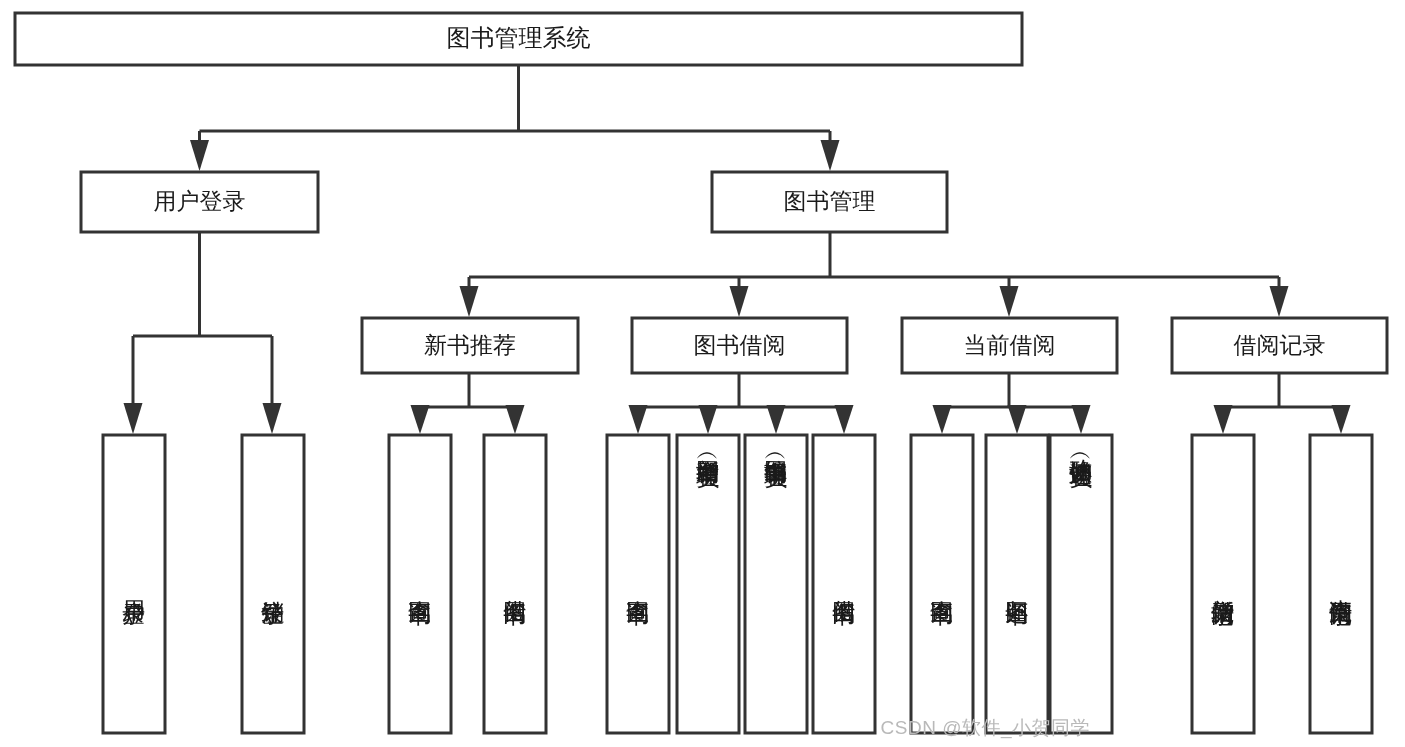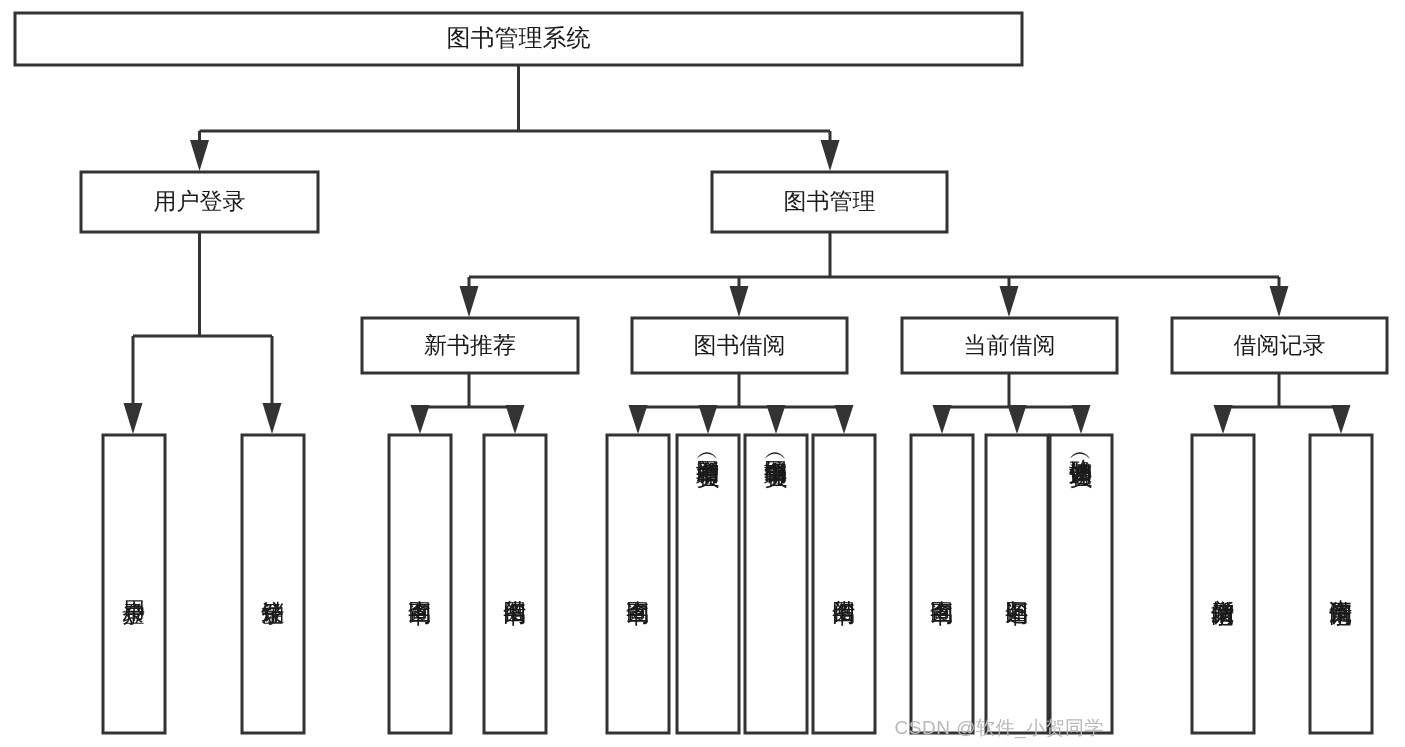--- a/index.html
+++ b/index.html
@@ -72,21 +72,21 @@
     line-height: 1.16;
     color: #1a1a1a;
     writing-mode: vertical-rl;
     text-orientation: upright;
     letter-spacing: 1px;
     white-space: nowrap;
     text-align: left;
   }
   .watermark {
     position: absolute;
-    right: 8px;
+    right: 22px;
     bottom: 6px;
     font-family: "Liberation Sans", "DejaVu Sans", sans-serif;
     font-size: 19px;
     color: #b9b9b9;
     letter-spacing: 0.5px;
     user-select: none;
     white-space: nowrap;
   }
 </style>
 </head>

